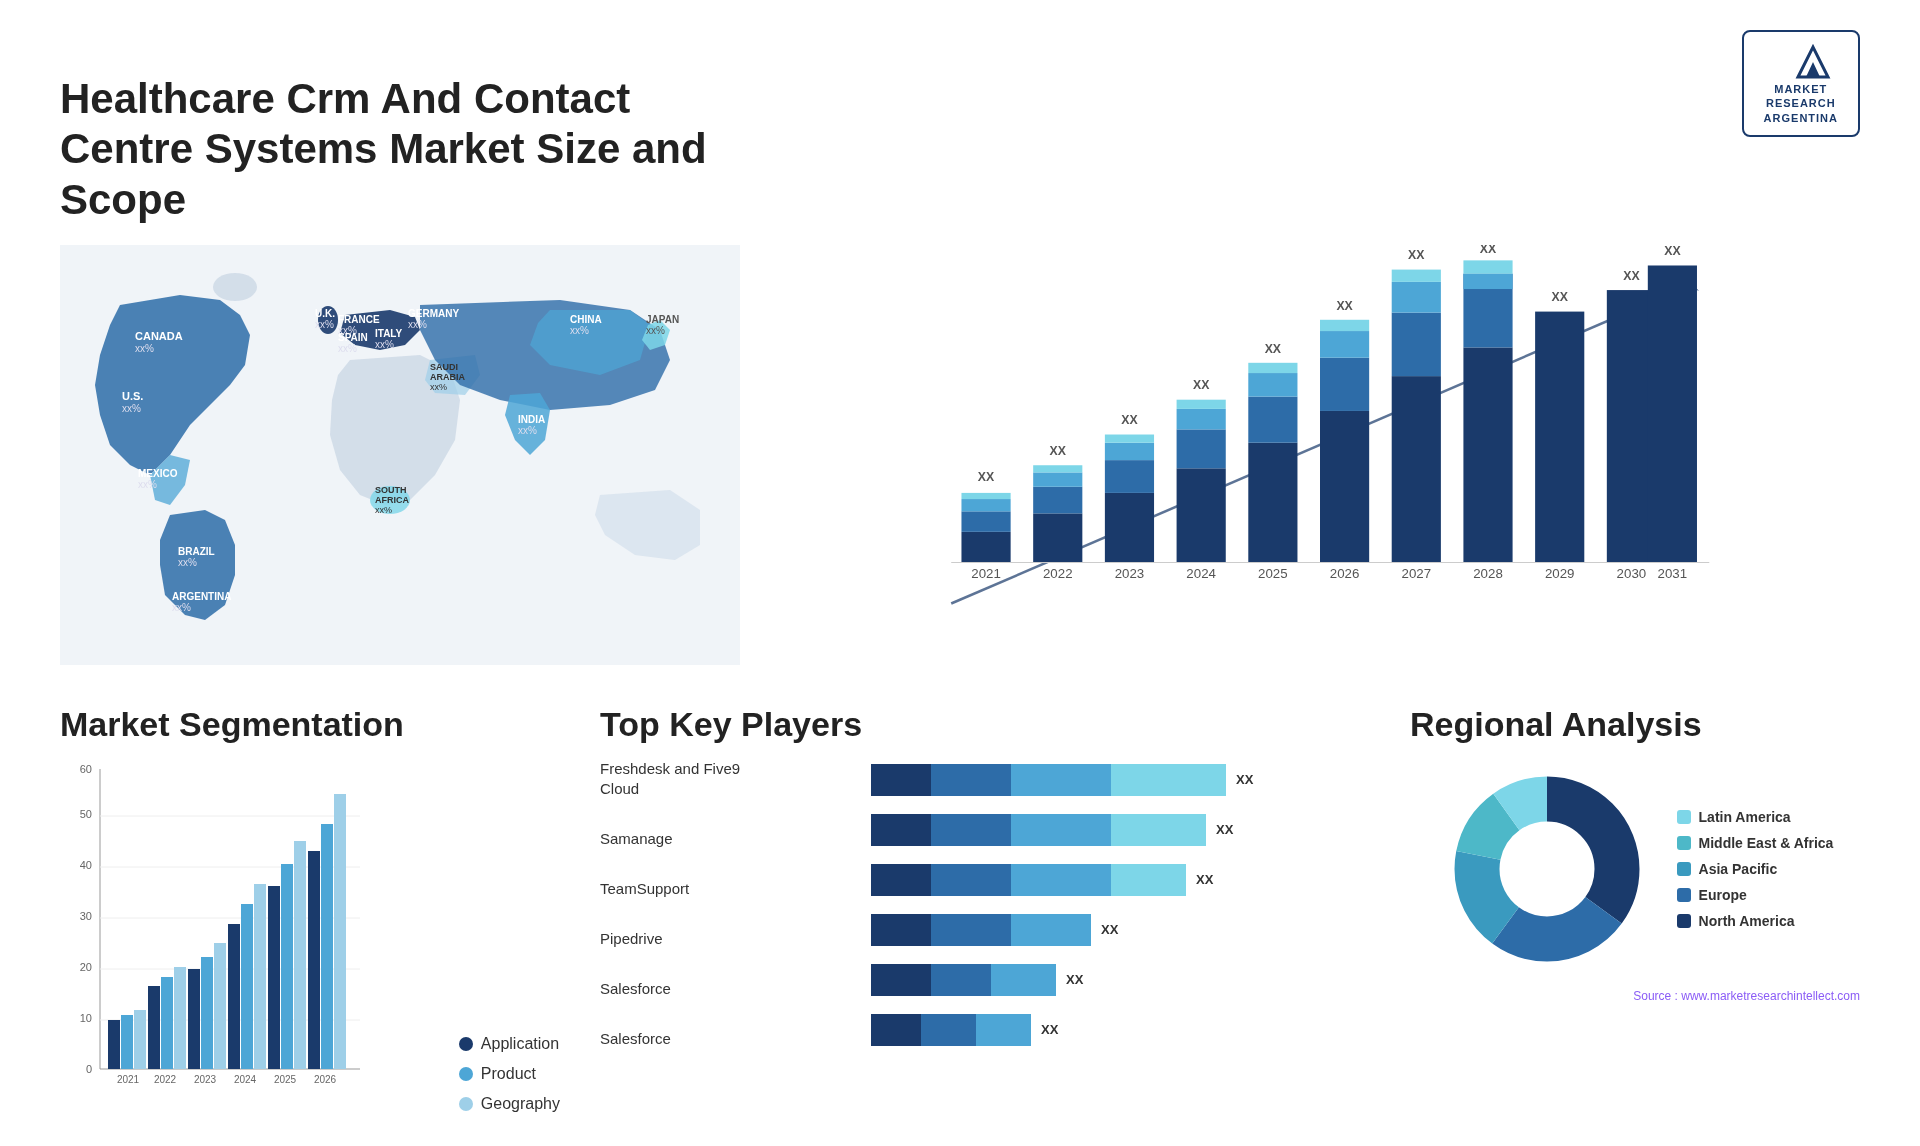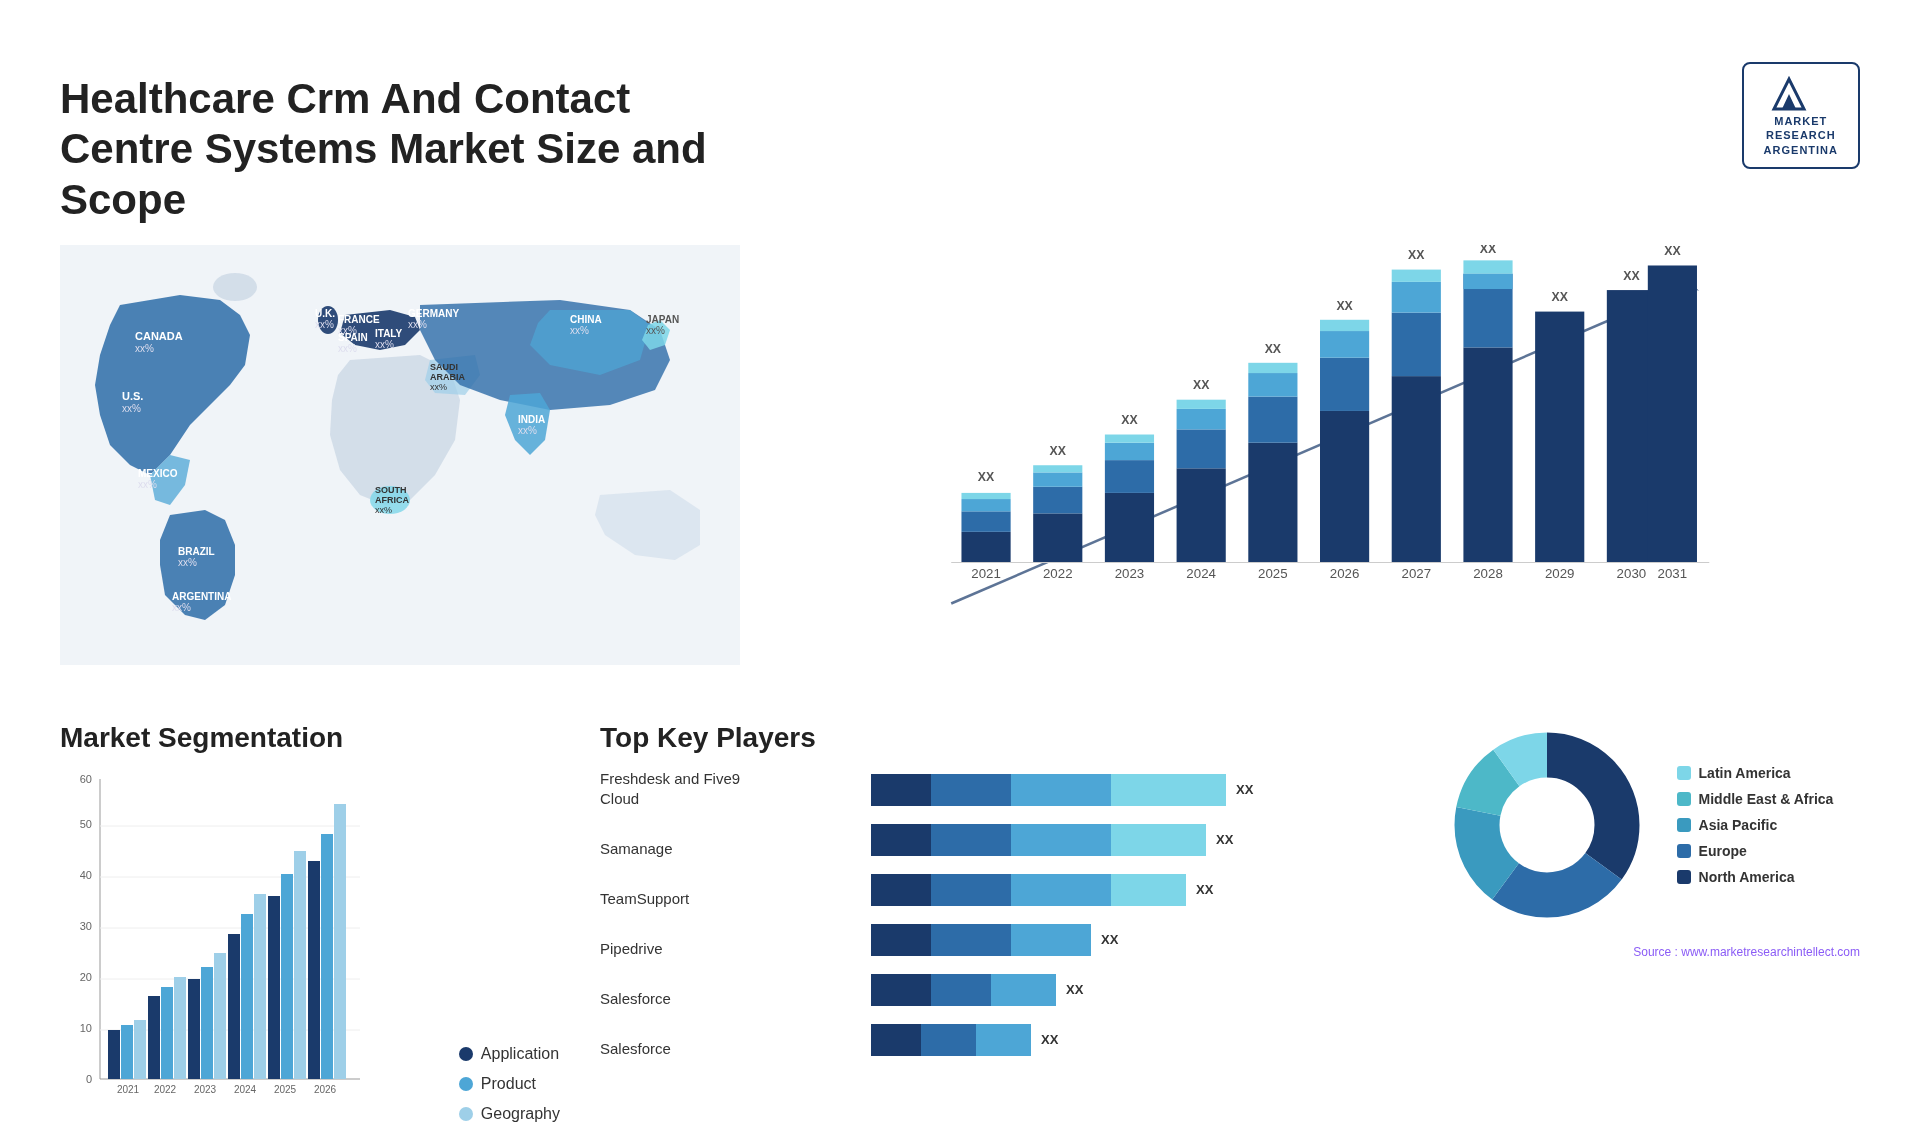--- a/index.html
+++ b/index.html
@@ -30,25 +30,24 @@
       font-size: 42px;
       font-weight: 700;
       color: #222;
       max-width: 700px;
       line-height: 1.2;
       margin-top: 44px;
     }
     .logo-area {
       display: flex;
       flex-direction: column;
-      align-items: flex-start;
+      align-items: flex-end;
       padding: 10px 20px;
       border: 2px solid #1a3a6b;
       border-radius: 8px;
-      margin-top: 32px;
     }
     .logo-icon {
       width: 50px;
       height: 40px;
     }
     .logo-text {
       font-size: 11px;
       font-weight: 800;
       color: #1a3a6b;
       text-align: center;
@@ -89,25 +88,24 @@
       gap: 40px;
       height: 480px;
     }
 
     
     .market-seg {
       width: 500px;
       flex-shrink: 0;
     }
     .section-title {
-      font-size: 28px;
+      font-size: 34px;
       font-weight: 700;
       color: #222;
       margin-bottom: 15px;
-      margin-top: 17px;
     }
     .seg-inner {
       display: flex;
       gap: 20px;
       align-items: flex-end;
     }
     .seg-chart-area {
       flex: 1;
     }
     .seg-legend {
@@ -536,20 +534,21 @@
               <rect x="105" y="2" width="55" height="32" fill="#4da6d6"></rect>
               <text x="170" y="22" font-size="13" fill="#333" font-weight="bold">XX</text>
             </svg>
           </div>
         </div>
 
       </div>
     </div>
 
     <div class="regional">
+      <div class="section-title">Regional Analysis</div>
       <div class="donut-area">
         <div class="donut-and-legend">
 
           <svg viewBox="0 0 220 220" width="220" height="220">
 
             <circle cx="110" cy="110" r="70" fill="none" stroke="#1a3a6b" stroke-width="45" stroke-dasharray="153.9 285.9" stroke-dashoffset="0" transform="rotate(-90 110 110)"></circle>
             <circle cx="110" cy="110" r="70" fill="none" stroke="#2d6ca8" stroke-width="45" stroke-dasharray="109.95 329.85" stroke-dashoffset="-153.9" transform="rotate(-90 110 110)"></circle>
             <circle cx="110" cy="110" r="70" fill="none" stroke="#3a9abf" stroke-width="45" stroke-dasharray="79.16 360.64" stroke-dashoffset="-263.85" transform="rotate(-90 110 110)"></circle>
             <circle cx="110" cy="110" r="70" fill="none" stroke="#4db8c8" stroke-width="45" stroke-dasharray="52.78 387.02" stroke-dashoffset="-343.01" transform="rotate(-90 110 110)"></circle>
             <circle cx="110" cy="110" r="70" fill="none" stroke="#7dd6e8" stroke-width="45" stroke-dasharray="43.98 395.82" stroke-dashoffset="-395.79" transform="rotate(-90 110 110)"></circle>

